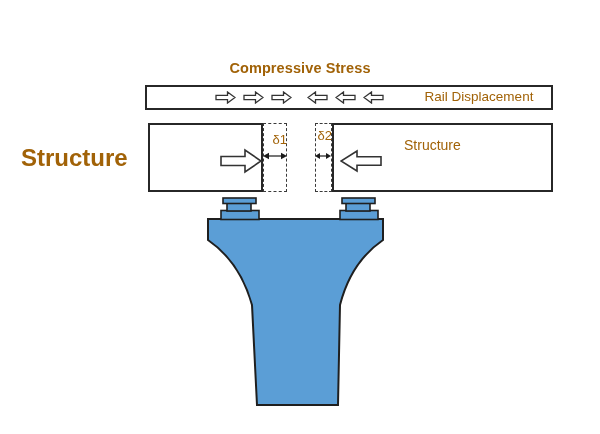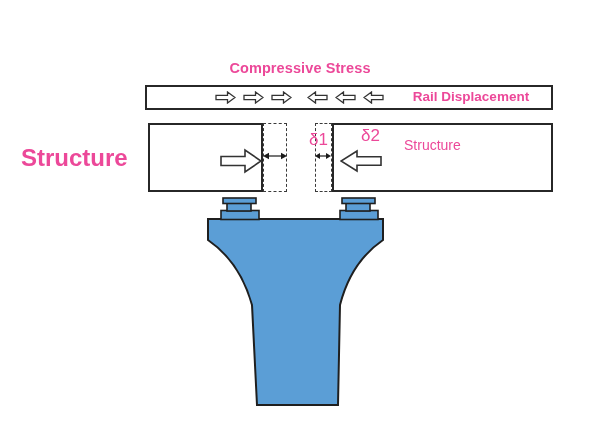--- a/index.html
+++ b/index.html
@@ -1,33 +1,33 @@
 <!DOCTYPE html>
 <html><head>
 <meta charset="utf-8">
 <style>
   html,body{margin:0;padding:0;background:#fff;}
   .canvas{
     position:relative;width:600px;height:434px;background:#fff;overflow:hidden;
-    font-family:"Liberation Sans",sans-serif;color:#ec4899;
+    font-family:"Liberation Sans",sans-serif;color:#a16207;
   }
   .abs{position:absolute;}
   .title-label{left:150px;top:60px;width:300px;text-align:center;font-size:14.5px;font-weight:600;letter-spacing:.1px;}
   .rail-label{left:91px;top:82px;font-size:24px;font-weight:700;}
   .structure-label{left:21px;top:144px;font-size:24px;font-weight:700;}
   .rail-bar{left:145px;top:85px;width:408px;height:25px;border:2px solid #272727;box-sizing:border-box;background:#fff;}
   .rail-bar .arr{position:absolute;top:4px;width:21px;height:13px;}
-  .rail-text{position:absolute;left:248px;top:2px;width:152px;text-align:center;font-size:13.5px;font-weight:700;}
+  .rail-text{position:absolute;left:256px;top:2px;width:152px;text-align:center;font-size:13.5px;font-weight:400;}
   .sbox{border:2px solid #272727;box-sizing:border-box;background:#fff;}
   .box-left{left:148px;top:123px;width:115px;height:69px;}
   .box-right{left:332px;top:123px;width:221px;height:69px;}
   .dashed{border:1.5px dashed #3a3a3a;box-sizing:border-box;background:transparent;}
   .d1{left:263px;top:123px;width:24px;height:69px;}
   .d2{left:315px;top:123px;width:17px;height:69px;}
-  .delta{font-size:17px;text-align:left;line-height:15px;padding-left:48px;}
+  .delta{font-size:13px;text-align:right;line-height:15px;}
   .delta1{left:261px;top:132px;width:26px;}
   .delta2{left:313px;top:128px;width:19px;}
   .dim1{left:263px;top:151px;width:24px;height:10px;}
   .dim2{left:315px;top:151px;width:16px;height:10px;}
   .big-arrow-right{left:220px;top:148px;width:42px;height:26px;}
   .big-arrow-left{left:340px;top:149px;width:42px;height:24px;}
   .sd-text{left:404px;top:136px;font-size:14px;font-weight:500;line-height:18px;}
   .pier-svg{left:0;top:0;width:600px;height:434px;pointer-events:none;}
 </style>
 </head>

